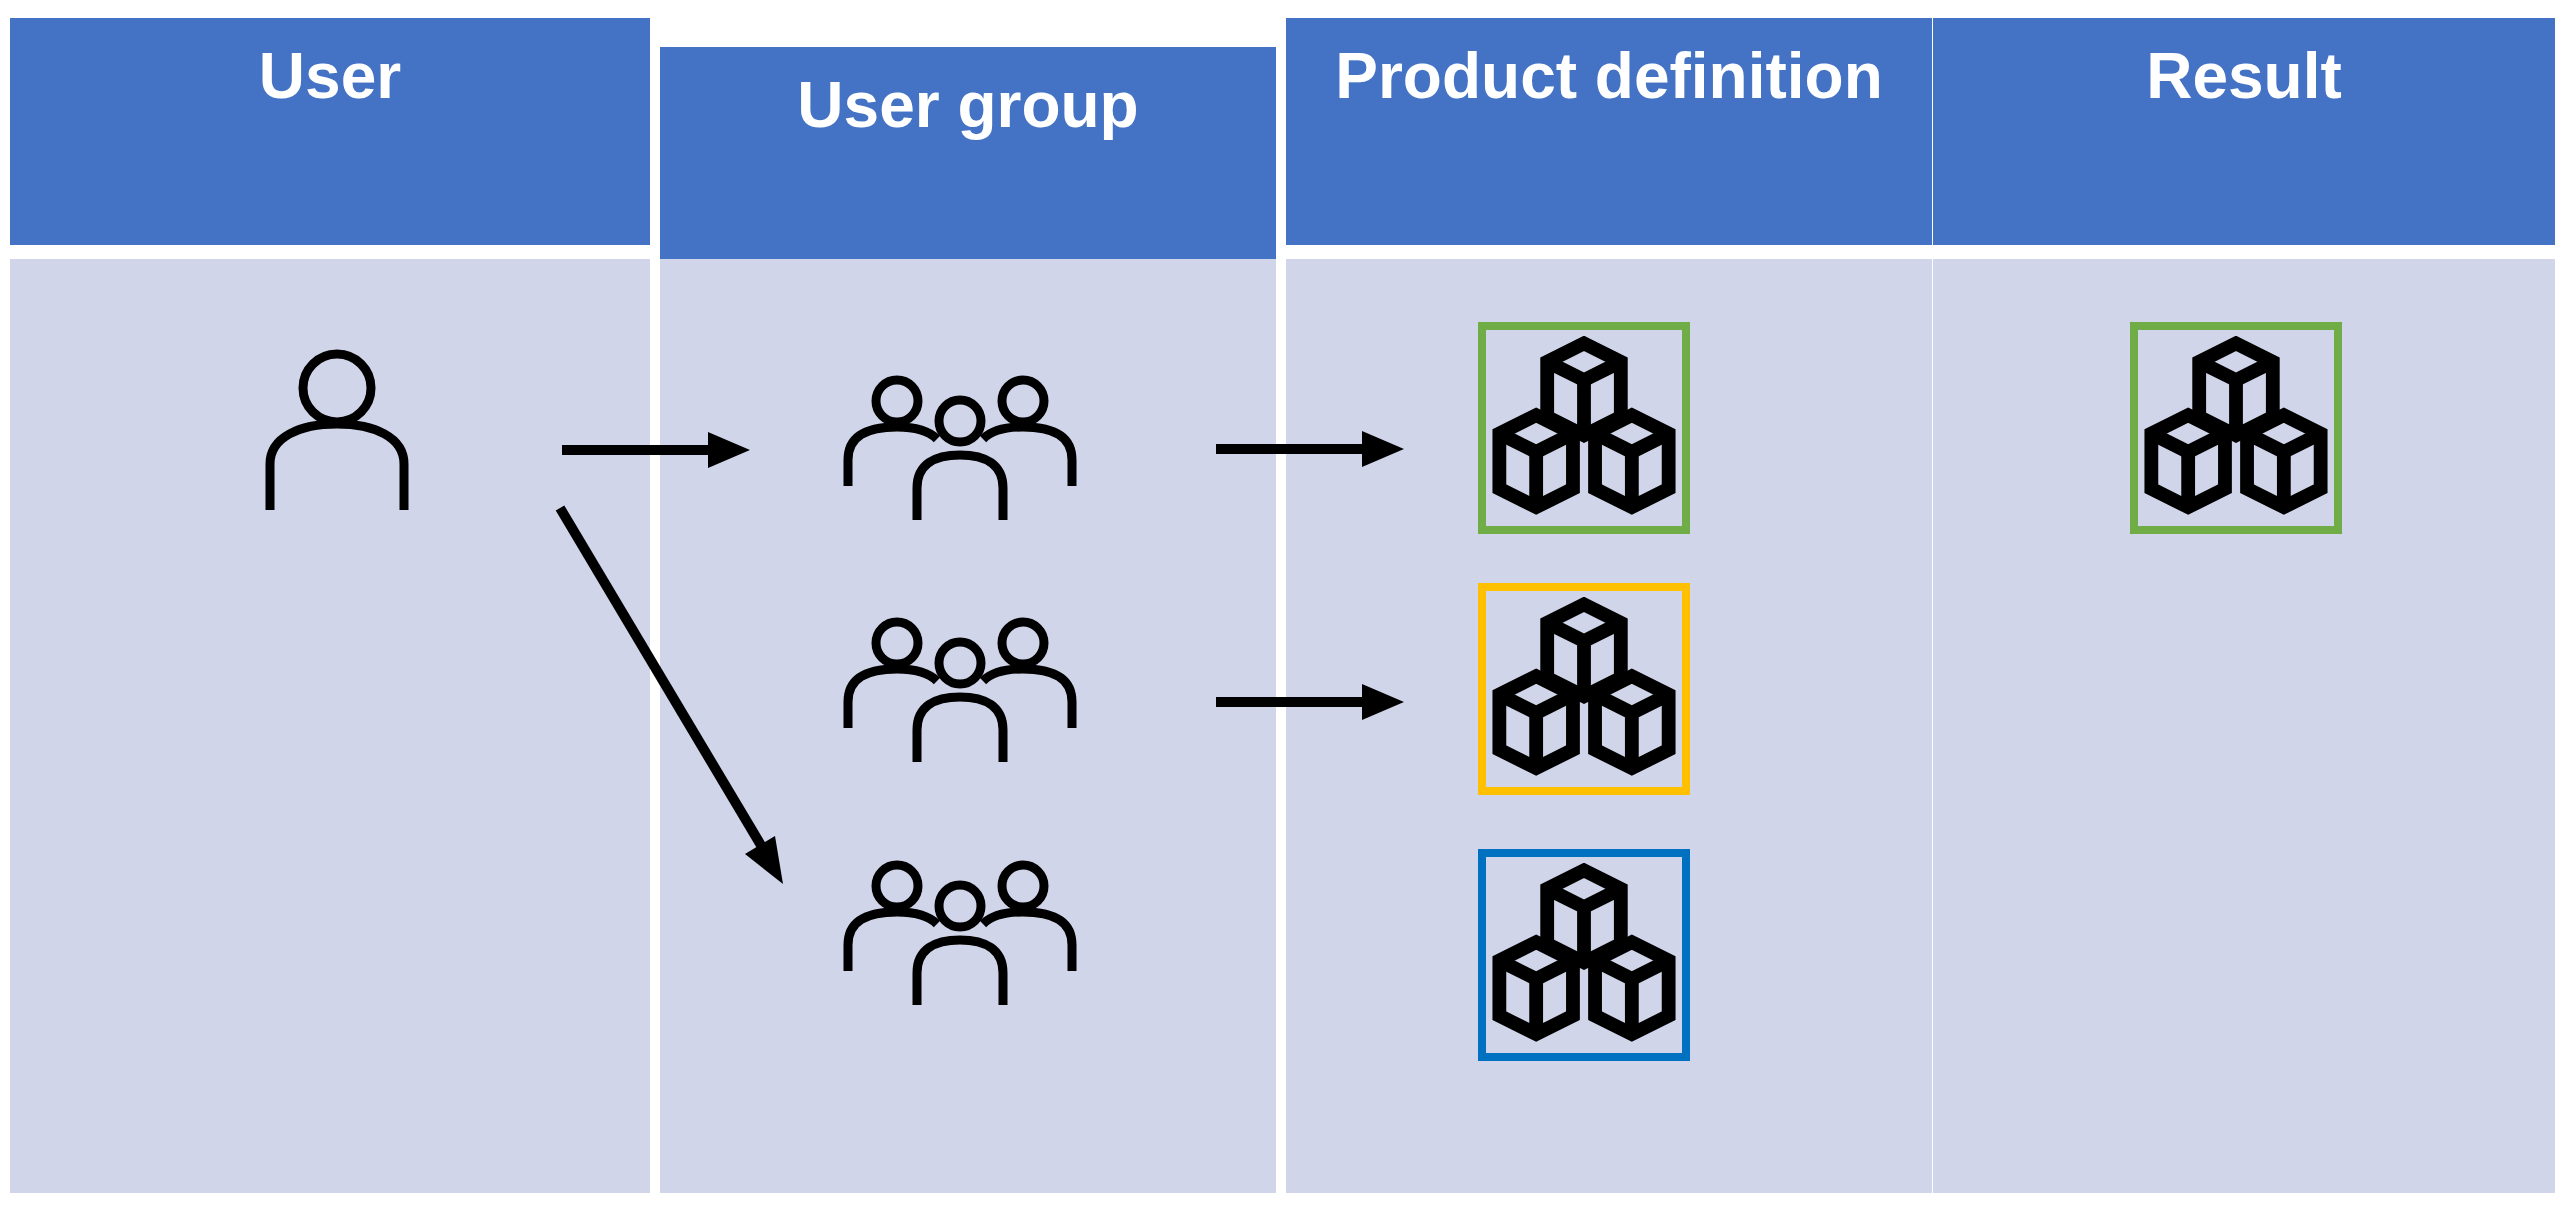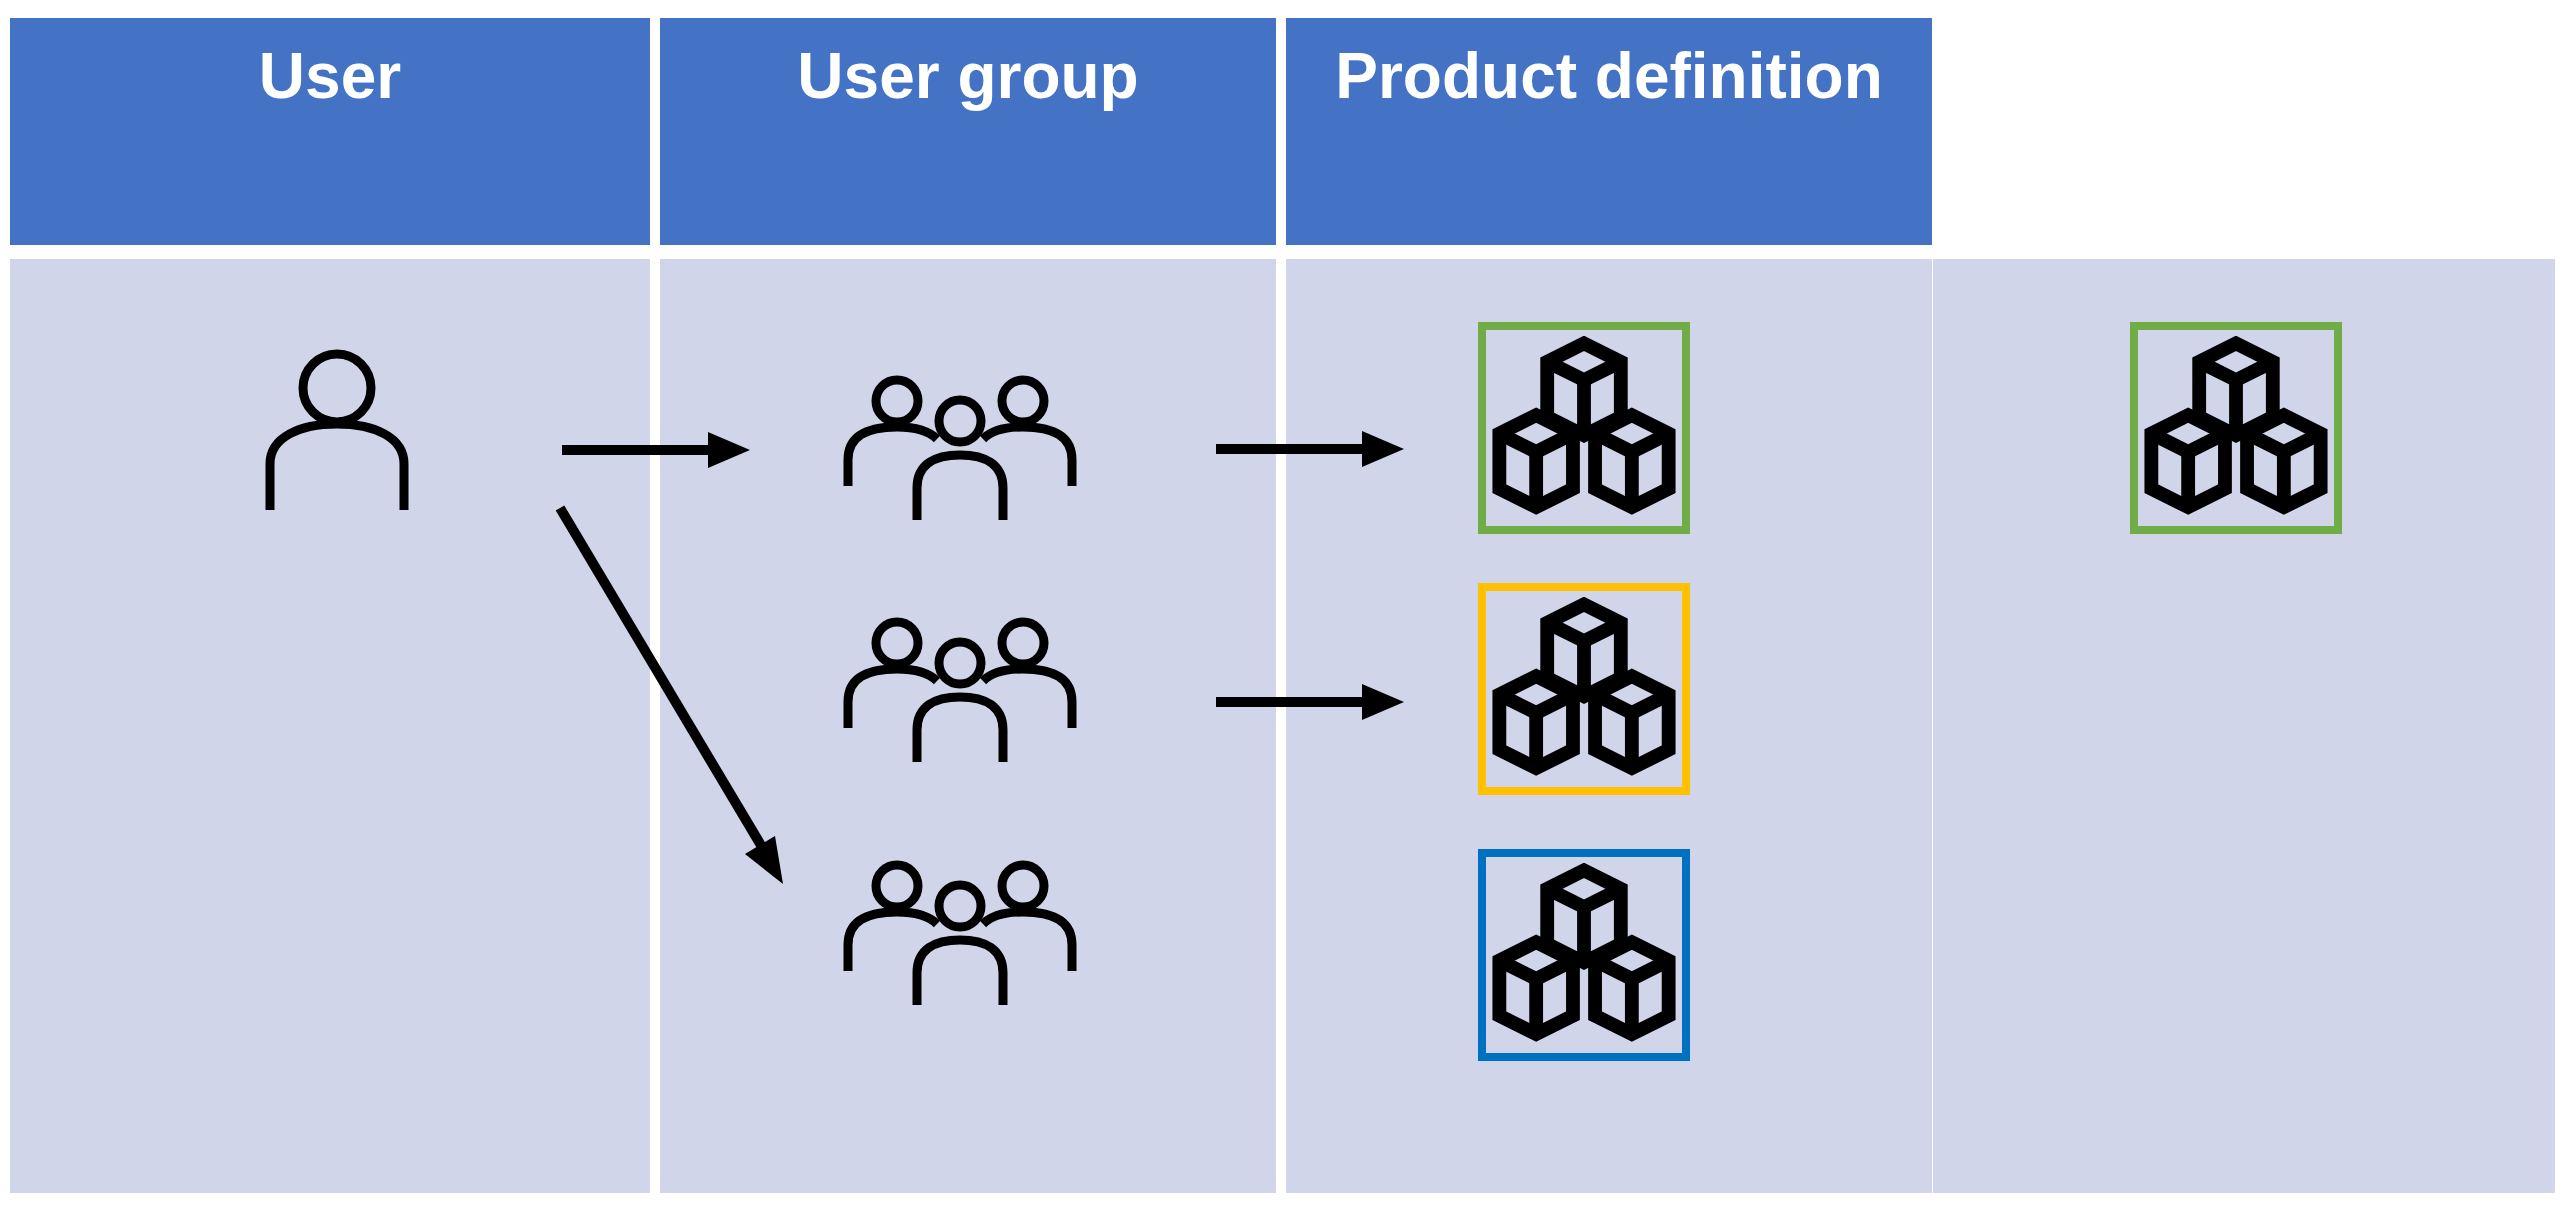--- a/index.html
+++ b/index.html
@@ -99,22 +99,23 @@
         <path d="M112,106 L152,126 L192,106"></path>
         <path d="M152,126 L152,186"></path>
       </g>
     </symbol>
   </defs>
 </svg>
 
 <div class="stage">
 
   <div class="hcell col1" style="background-color: rgb(68, 114, 196); color: rgb(255, 255, 255);">User</div>
-  <div class="hcell col2" style="background-color: rgb(68, 114, 196); color: rgb(255, 255, 255);">User group</div>
+  <div class="hcell col2" style="background-color: rgb(68, 114, 196); color: rgb(255, 255, 255); margin-top: 29px;">User group</div>
   <div class="hcell col3" style="background-color: rgb(68, 114, 196); color: rgb(255, 255, 255);">Product definition</div>
+  <div class="hcell col4" style="background-color: rgb(68, 114, 196); color: rgb(255, 255, 255);">Result</div>
 
   <div class="bcell col1" style="background-color: rgb(208, 213, 233);"></div>
   <div class="bcell col2" style="background-color: rgb(208, 213, 233);"></div>
   <div class="bcell col3" style="background-color: rgb(208, 213, 233);"></div>
   <div class="bcell col4" style="background-color: rgb(208, 213, 233);"></div>
 
   <div class="icon-layer" style="color: rgb(0, 0, 0);">
 
     <svg id="person-icon" class="abs" width="146" height="170">
       <use href="#sym-person"></use>

